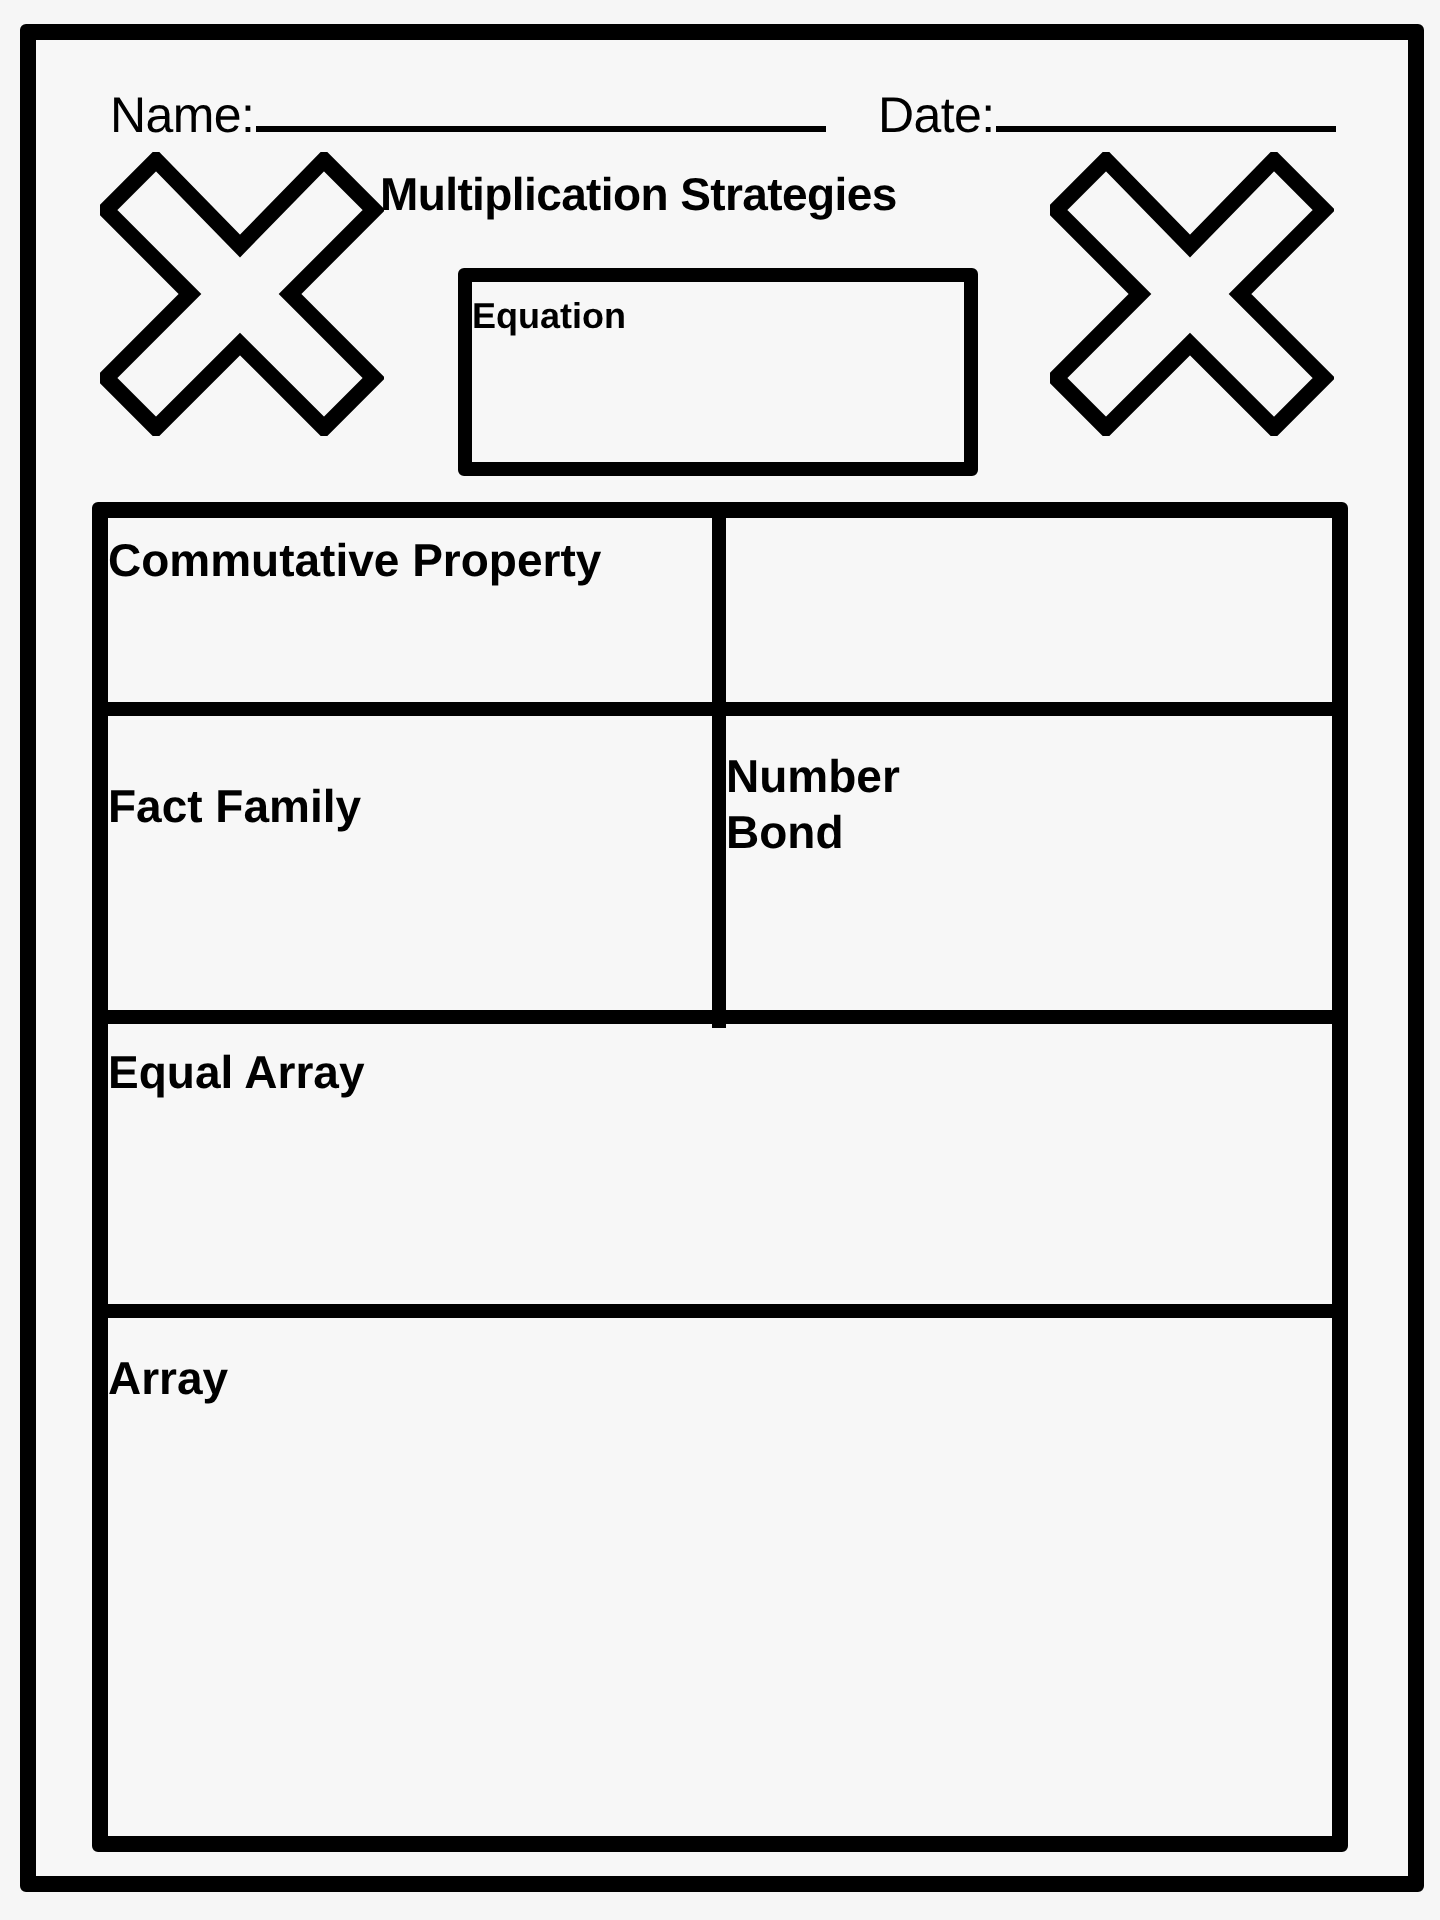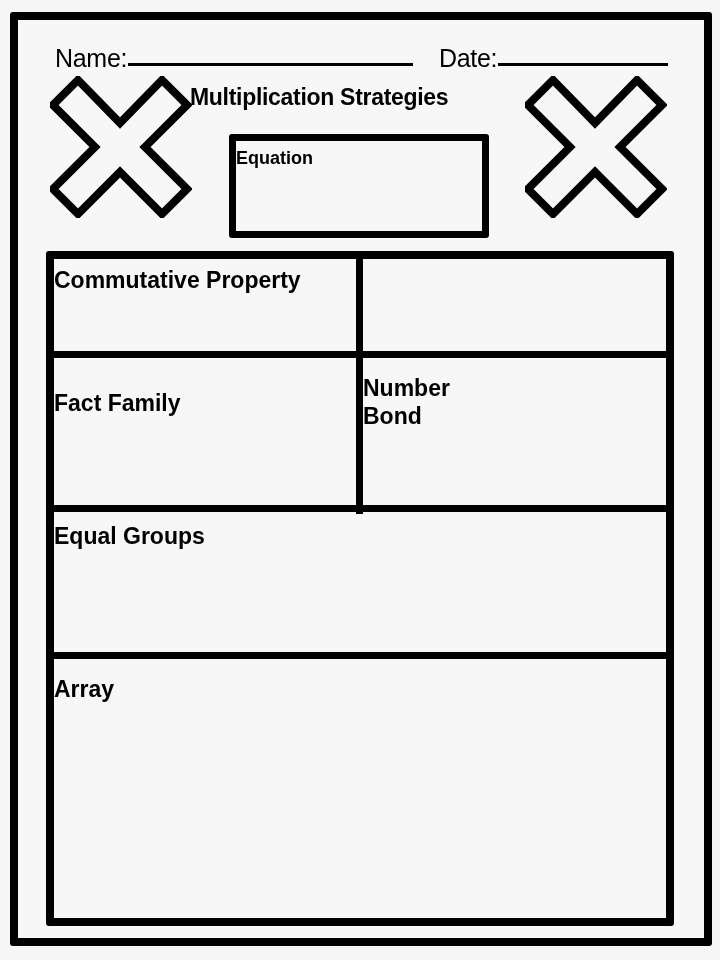--- a/index.html
+++ b/index.html
@@ -55,18 +55,18 @@
     <span>Commutative Property</span>
   </div>
   <div class="cell" style="left:0; width:302px; top:115px; height:131px;margin-top:15px;">
     <span>Fact Family</span>
   </div>
   <div class="cell" style="left:309px; width:303px; top:115px; height:131px;">
     <div>Number</div>
     <div>Bond</div>
   </div>
   <div class="cell" style="left:0; width:612px; top:263px; height:130px;">
-    <span>Equal Groups</span>
+    <span>Equal Array</span>
   </div>
   <div class="cell" style="left:0; width:683px; top:416px; height:243px;">
     <span>Array</span>
   </div>
 </div>
 
 </body></html>

